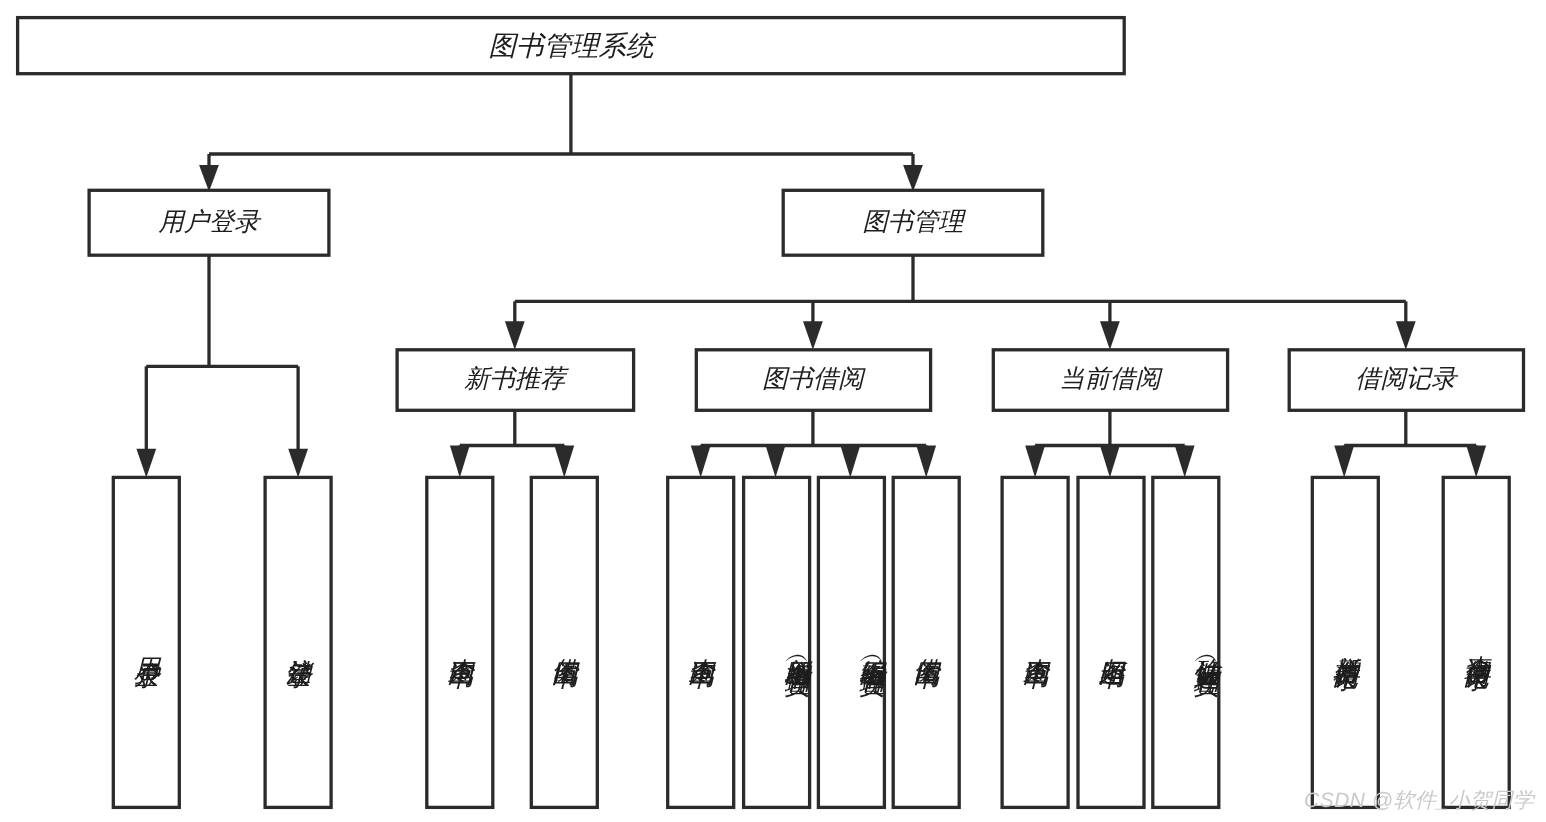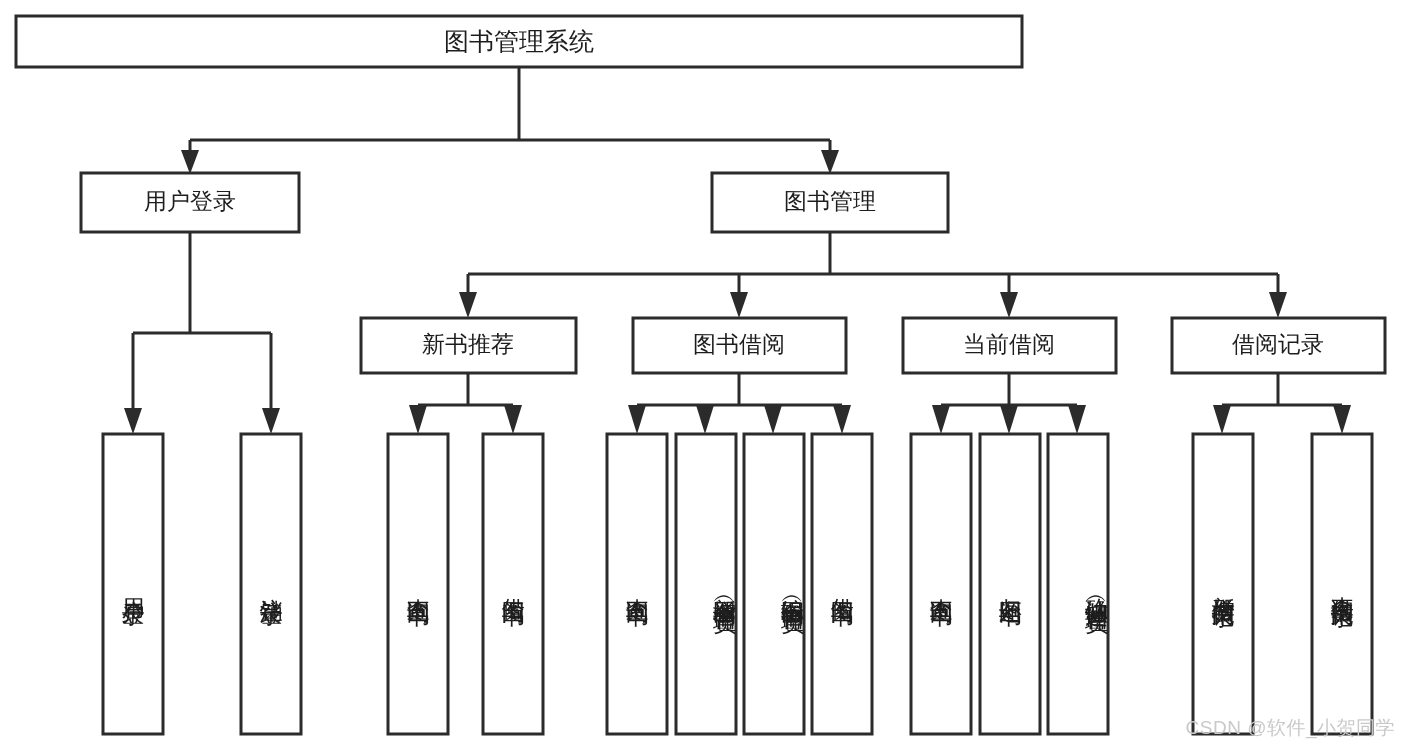--- a/index.html
+++ b/index.html
@@ -10,20 +10,21 @@
   }
   body {
     font-family: "Liberation Sans", "DejaVu Sans", sans-serif;
   }
   #diagram-root {
     position: relative;
     width: 1405px;
     height: 747px;
     background: #ffffff;
     overflow: hidden;
+    font-style: italic;
   }
   svg#flowchart {
     position: absolute;
     left: 0;
     top: 0;
     width: 1405px;
     height: 747px;
     display: block;
   }
   .node-rect {

